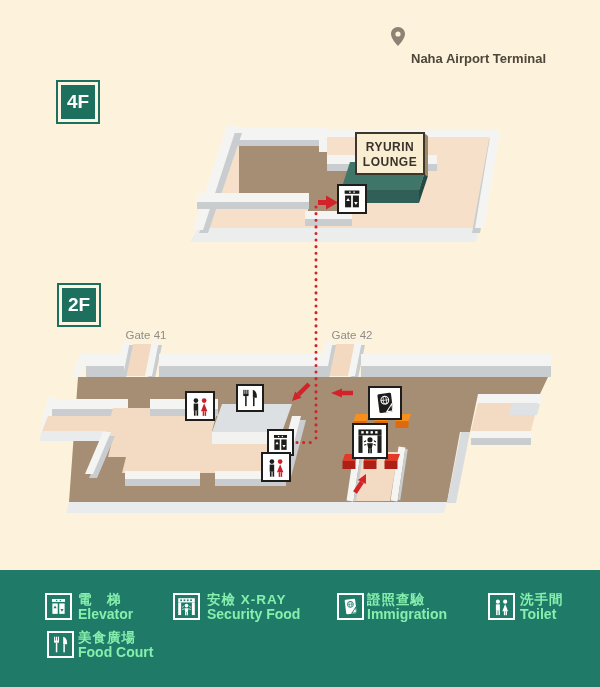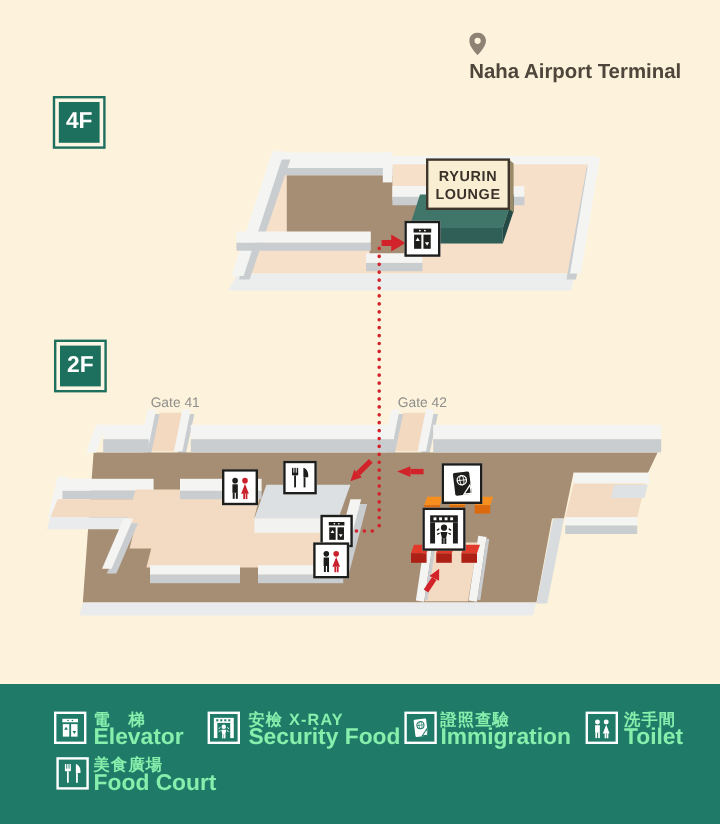--- a/index.html
+++ b/index.html
@@ -7,40 +7,40 @@
     width:600px;height:687px;position:relative;overflow:hidden;
     background:#fdf3dc;
     font-family:"Liberation Sans", sans-serif;
     -webkit-font-smoothing:antialiased;
   }
   
   .header{position:absolute;left:391px;top:26px;color:#4e453b;}
   .header .row{display:flex;align-items:flex-start;}
   .pin{margin-right:5px;margin-top:1px;}
   .title-zh{font-size:16px;font-weight:700;letter-spacing:1.5px;line-height:19px;}
-  .title-en{font-size:17px;font-weight:700;line-height:18px;}
-  
-  .badge{position:absolute;width:44px;height:44px;border:2px solid #1d6f5e;background:#fdf6e4;padding:3px;box-sizing:border-box;}
+  .title-en{font-size:13px;font-weight:700;line-height:18px;margin-left:20px;}
+  
+  .badge{position:absolute;width:44px;height:44px;border:2px solid #1d6f5e;background:#fdf6e4;padding:3px;box-sizing:border-box;margin-left:12px;}
   .badge .in{width:100%;height:100%;background:#1d6f5e;color:#ffffff;display:flex;align-items:center;justify-content:center;font-size:19px;font-weight:700;}
   .badge-4f{left:44px;top:80px;}
   .badge-2f{left:45px;top:283px;text-align:center;}
   
   .map{position:absolute;left:0;top:0;}
   
   .mic{position:absolute;box-sizing:border-box;background:#ffffff;border:2.4px solid #1d1d1b;
        --ink:#1d1d1b;--paper:#ffffff;--accent:#c9202b;z-index:5;}
   .mic svg{display:block;width:100%;height:100%;}
   
   .footer{position:absolute;left:0;top:570px;width:600px;height:117px;background:#1f7b68;z-index:6;}
   .lic{position:absolute;width:27px;height:27px;box-sizing:border-box;border:2px solid #ffffff;
        --ink:#ffffff;--paper:#1f7b68;--accent:#ffffff;}
   .lic svg{display:block;width:100%;height:100%;}
   .ltxt{position:absolute;color:#86efac;}
   .ltxt .zh{font-size:13.5px;font-weight:700;letter-spacing:1px;line-height:15px;}
-  .ltxt .en{font-size:19px;font-weight:700;line-height:15px;}
+  .ltxt .en{font-size:14px;font-weight:700;line-height:15px;}
   .doc-code{position:absolute;left:536px;top:663px;color:#ffffff;font-size:10px;font-weight:700;}
 </style>
 </head>
 <body>
 
 <svg width="0" height="0" style="position:absolute" aria-hidden="true">
   <defs>
     <symbol id="g-elevator" viewBox="0 0 30 30">
       <rect x="6.5" y="5.2" width="17" height="3.8" fill="var(--ink)"></rect>
       <circle cx="12.6" cy="7.1" r="0.9" fill="var(--paper)"></circle>

